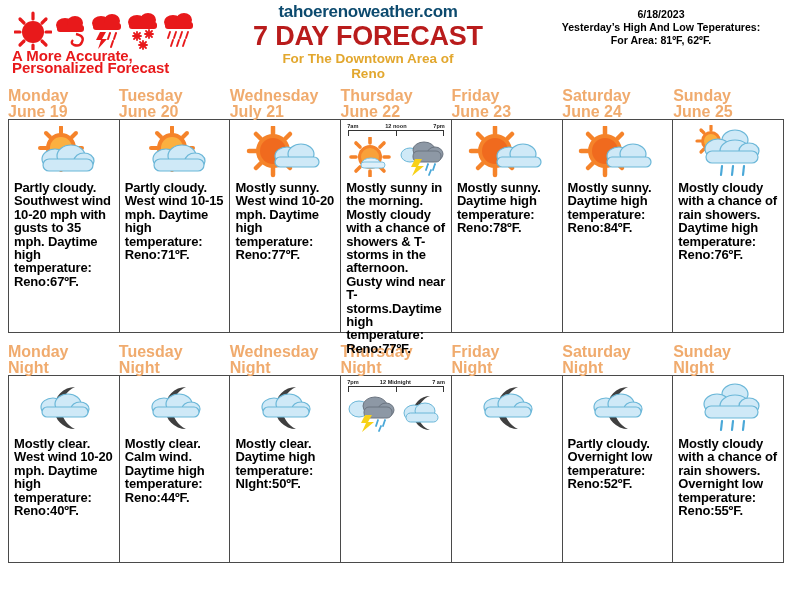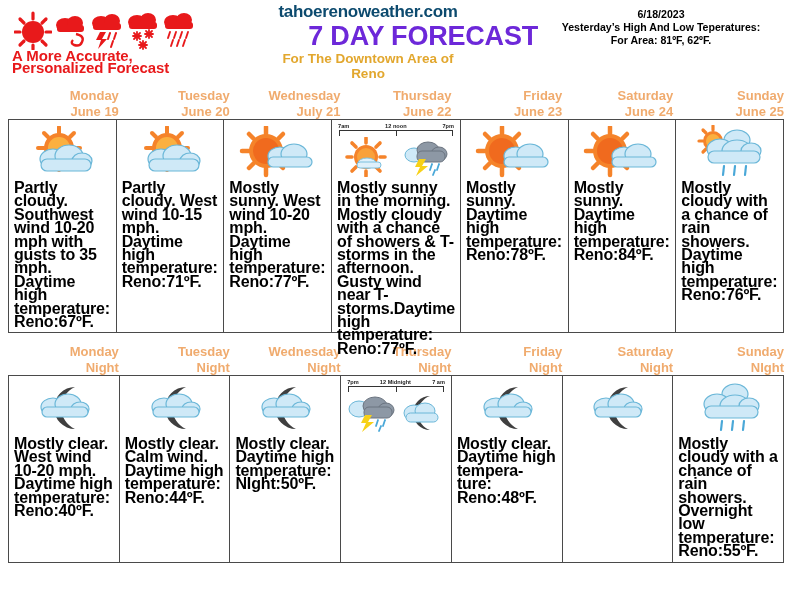--- a/index.html
+++ b/index.html
@@ -11,38 +11,38 @@
     position:relative;
   }
   
   .header{position:relative;height:88px;}
   .logo{position:absolute;left:8px;top:4px;width:190px;}
   .logo-icons{display:flex;align-items:flex-end;gap:2px;height:46px;padding-left:6px;}
   .logo-tag{color:#e8191b;font-weight:bold;font-size:15px;line-height:11.5px;
             padding-left:4px;letter-spacing:-0.1px;}
   .title-block{position:absolute;left:198px;top:2px;width:340px;text-align:center;}
   .site{color:#0c4a6e;font-weight:bold;font-size:17px;letter-spacing:-0.3px;}
-  .big-title{color:#6d28d9;font-weight:bold;font-size:27px;line-height:29px;letter-spacing:-0.2px;text-align:right;}
+  .big-title{color:#b91c1c;font-weight:bold;font-size:27px;line-height:29px;letter-spacing:-0.2px;}
   .sub1{color:#e2a72e;font-weight:bold;font-size:13.5px;line-height:15px;}
   .sub2{color:#e2a72e;font-weight:bold;font-size:13.5px;line-height:15px;}
   .info{position:absolute;right:6px;top:8px;width:250px;text-align:center;
         color:#000;font-weight:bold;font-size:10.6px;line-height:13.2px;}
   
   .dayhead{display:flex;width:776px;margin:0 8px;}
-  .dayhead .cell{flex:1 1 0;text-align:right;color:#f0ab6e;font-weight:bold;
-       font-size:13px;line-height:15.5px;}
+  .dayhead .cell{flex:1 1 0;text-align:left;color:#f0ab6e;font-weight:bold;
+       font-size:16px;line-height:15.5px;}
   .grid{display:flex;width:776px;margin:0 8px;border:1.4px solid #4a4a4a;box-sizing:border-box;}
   .grid .col{flex:1 1 0;border-right:1.4px solid #4a4a4a;box-sizing:border-box;
        padding:3px 5px 4px 5px;position:relative;}
   .grid .col:last-child{border-right:none;}
   .row-day .col{height:212px;}
   .row-night .col{height:186px;}
   .icowrap{height:58px;display:flex;align-items:center;justify-content:center;}
   .icowrap.split{height:58px;display:block;}
-  .desc{font-size:16px;font-weight:bold;line-height:13.4px;color:#000;
+  .desc{font-size:13px;font-weight:bold;line-height:13.4px;color:#000;
         letter-spacing:-0.15px;white-space:pre-wrap;}
   
   .tl{position:relative;height:56px;}
   .tl-labels{display:flex;justify-content:space-between;font-size:5.6px;
         font-weight:bold;color:#222;padding:0 1px;line-height:7px;}
   .tl-bar{height:5px;border-left:1.1px solid #333;border-right:1.1px solid #333;
         border-top:1.1px solid #333;position:relative;margin:0 2px;}
   .tl-bar:after{content:"";position:absolute;left:50%;top:0;width:1.1px;height:5px;background:#333;}
   .tl-icons{display:flex;justify-content:space-around;align-items:center;height:42px;}
   svg{display:block;}
@@ -550,35 +550,35 @@
       <svg width="74" height="50" viewBox="0 0 74 50">
         <path d="M48 4 a23 23 0 0 0 0 42 a19 19 0 0 1 0 -42 z" fill="#3f3f3f"></path>
         <g fill="#cfe9f7" stroke="#6bb7d8" stroke-width="1.2">
           <ellipse cx="26" cy="24" rx="12" ry="9"></ellipse>
             <ellipse cx="41" cy="21" rx="13" ry="10"></ellipse>
           <ellipse cx="53" cy="26" rx="9" ry="7"></ellipse>
           <rect x="15" y="24" width="46" height="10" rx="5"></rect>
           </g>
       </svg>
     </div>
-    <div class="desc">Mostly clear. Daytime high tempera-ture: Reno:48ºF.</div>
   </div>
 
   <div class="col">
     <div class="icowrap">
       <svg width="74" height="50" viewBox="0 0 74 50">
         <path d="M48 4 a23 23 0 0 0 0 42 a19 19 0 0 1 0 -42 z" fill="#3f3f3f"></path>
         <g fill="#cfe9f7" stroke="#6bb7d8" stroke-width="1.2">
           <ellipse cx="26" cy="24" rx="12" ry="9"></ellipse>
             <ellipse cx="41" cy="21" rx="13" ry="10"></ellipse>
           <ellipse cx="53" cy="26" rx="9" ry="7"></ellipse>
           <rect x="15" y="24" width="46" height="10" rx="5"></rect>
           </g>
       </svg>
     </div>
+    <div class="desc">Partly cloudy. Overnight low temperature: Reno:52ºF.</div>
   </div>
 
   <div class="col">
     <div class="icowrap">
       <svg width="74" height="54" viewBox="0 0 74 54">
         <g fill="#cfe9f7" stroke="#6bb7d8" stroke-width="1.2">
           <ellipse cx="44" cy="13" rx="13" ry="10"></ellipse>
           <ellipse cx="26" cy="23" rx="13" ry="10"></ellipse>
             <ellipse cx="44" cy="25" rx="15" ry="11"></ellipse>
           <ellipse cx="58" cy="25" rx="10" ry="8"></ellipse>

